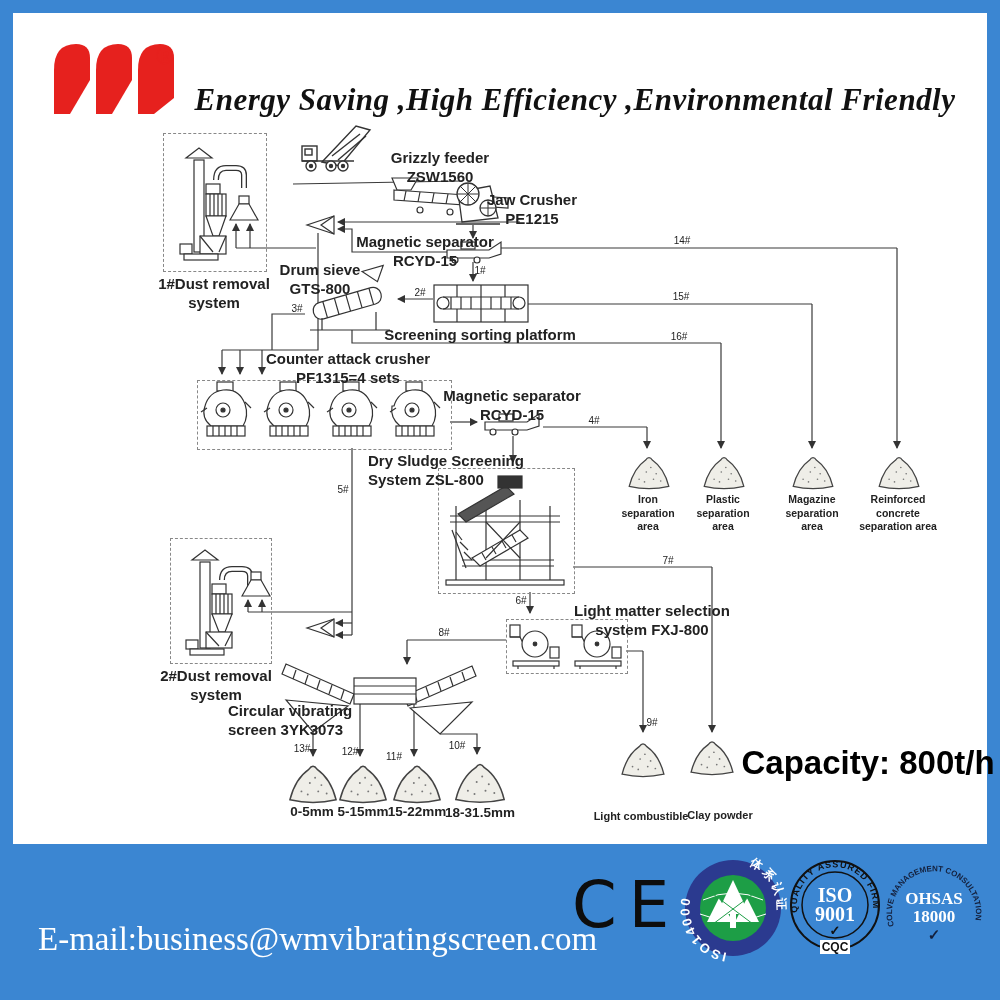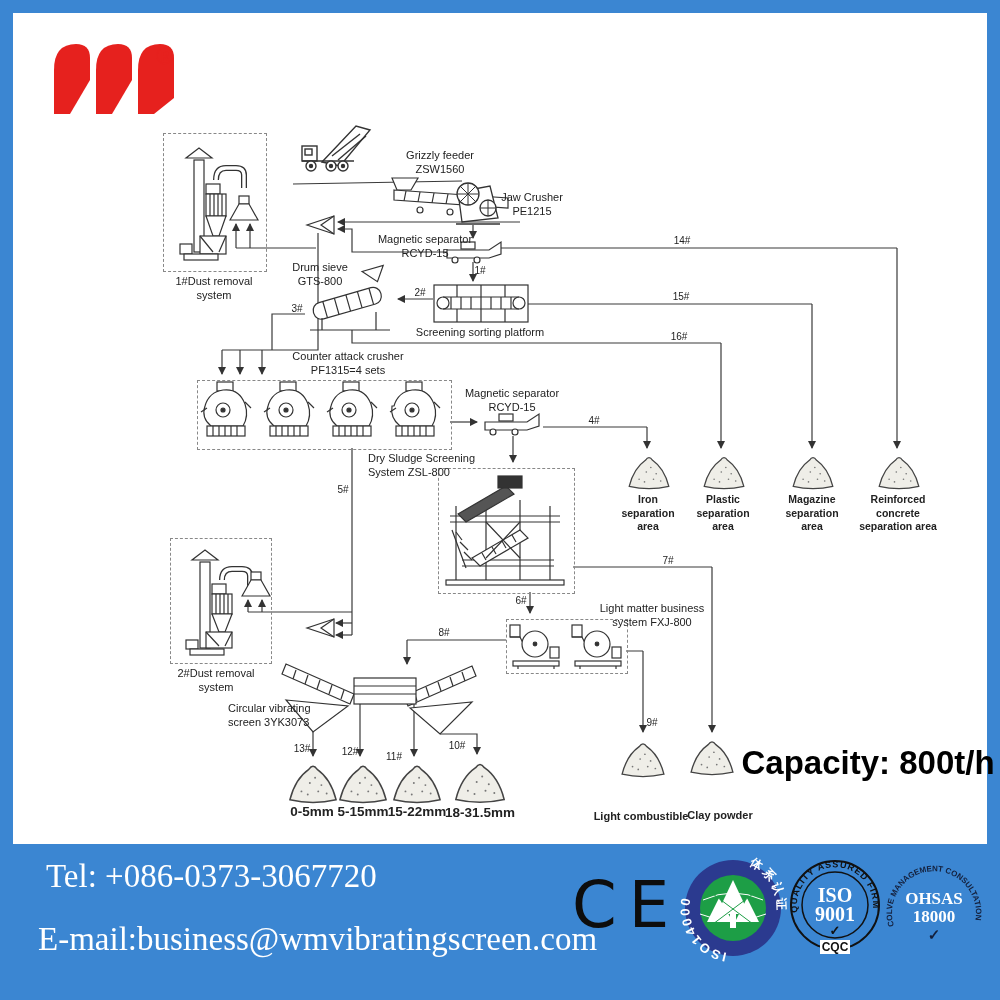--- a/index.html
+++ b/index.html
@@ -4,21 +4,21 @@
 <style>
   html,body{margin:0;padding:0;background:#9aa0a6;}
   #stage{position:relative;width:1000px;height:1000px;background:#3b86d2;font-family:"Liberation Sans",sans-serif;overflow:hidden;}
   #canvas{position:absolute;left:13px;top:13px;width:974px;height:831px;background:#ffffff;}
   .abs{position:absolute;}
   svg{overflow:visible;}
   .lines{position:absolute;left:0;top:0;pointer-events:none;}
   .ln{fill:none;stroke:#3a3a3a;stroke-width:1.2;}
   .ar{fill:none;stroke:#3a3a3a;stroke-width:1.2;}
   .dash{position:absolute;border:1.5px dashed #888;}
-  .eq{position:absolute;transform:translateX(-50%);text-align:center;font-weight:normal;font-size:11px;line-height:1.28;color:#222;white-space:nowrap;}
+  .eq{position:absolute;transform:translateX(-50%);text-align:center;font-weight:bold;font-size:15px;line-height:1.28;color:#222;white-space:nowrap;}
   .eq span{display:block;}
   .eq.la{transform:none;text-align:left;}
   .num{position:absolute;transform:translate(-50%,-50%);font-weight:normal;font-size:10px;color:#222;}
   .pl{position:absolute;transform:translateX(-50%);text-align:center;font-weight:bold;font-size:10.5px;line-height:1.3;color:#222;white-space:pre-line;}
   .sz{position:absolute;transform:translateX(-50%);font-weight:bold;font-size:13.5px;color:#222;white-space:nowrap;}
   .sm{position:absolute;transform:translateX(-50%);font-weight:bold;font-size:11px;color:#222;white-space:nowrap;}
   .title{position:absolute;left:575px;top:82px;transform:translateX(-50%);font-family:"Liberation Serif",serif;font-style:italic;font-weight:bold;font-size:31px;color:#111;white-space:nowrap;letter-spacing:0.5px;}
   .brand{position:absolute;left:54px;top:120px;font-weight:bold;font-size:30px;letter-spacing:3px;color:#111;}
   .reg{position:absolute;left:156px;top:42px;font-weight:bold;font-size:24px;color:#e6211e;}
   .capacity{position:absolute;left:868px;top:744px;transform:translateX(-50%);font-weight:bold;font-size:33px;color:#000000;white-space:nowrap;}
@@ -31,20 +31,21 @@
 <div id="stage">
   <div id="canvas"></div>
 
   <svg class="abs" style="left:46px;top:40px" width="132" height="80" viewBox="0 0 132 80">
     <path fill="#e6211e" d="M8,74 V30 Q8,4 30,4 Q44,4 44,18 V40 L24,74 Z"></path>
     <path fill="#e6211e" transform="translate(42,0)" d="M8,74 V30 Q8,4 30,4 Q44,4 44,18 V40 L24,74 Z"></path>
     <path fill="#e6211e" transform="translate(84,0)" d="M8,74 V30 Q8,4 30,4 Q44,4 44,18 V58 L24,74 Z"></path>
   </svg>
   <div class="reg">®</div>
 
+  <div class="title">Energy Saving ,High Efficiency ,Environmental Friendly</div>
 
   <svg class="lines" width="1000" height="1000">
     <defs>
       <marker id="ar" viewBox="0 0 8 8" refX="7" refY="4" markerWidth="7" markerHeight="7" orient="auto-start-reverse">
         <path d="M0,0 L8,4 L0,8 Z" fill="#333"></path>
       </marker>
     </defs>
     <path class="ln" d="M293,184 L462,181 M318,233 V350 H222 M236,248 H316 M305,314 H272 V350 M352,330 V343 H721 M500,248 H897 M527,304 H812 M543,427 H647 M573,567 H712 M626,651 H643 M506,640 H407 M352,448 V635 M352,612 H248"></path>
     <path class="ar" marker-end="url(#ar)" d="M520,222 H338"></path>
     <path class="ar" marker-end="url(#ar)" d="M447,252 H352 V229 H338"></path>
@@ -454,21 +455,21 @@
     </div>
   <div class="eq" style="left:512px;top:386px">
       <span>Magnetic separator</span>
       <span>RCYD-15</span>
     </div>
   <div class="eq la" style="left:368px;top:451px">
       <span>Dry Sludge Screening</span>
       <span>System ZSL-800</span>
     </div>
   <div class="eq" style="left:652px;top:601px">
-      <span>Light matter business</span>
+      <span>Light matter selection</span>
       <span>system FXJ-800</span>
     </div>
   <div class="eq" style="left:214px;top:274px">
       <span>1#Dust removal</span>
       <span>system</span>
     </div>
   <div class="eq" style="left:216px;top:666px">
       <span>2#Dust removal</span>
       <span>system</span>
     </div>
@@ -508,21 +509,20 @@
 separation area</div>
   <div class="sz" style="left:312px;top:804px">0-5mm</div>
   <div class="sz" style="left:363px;top:804px">5-15mm</div>
   <div class="sz" style="left:417px;top:804px">15-22mm</div>
   <div class="sz" style="left:480px;top:805px">18-31.5mm</div>
   <div class="sm" style="left:641px;top:810px">Light combustible</div>
   <div class="sm" style="left:720px;top:809px">Clay powder</div>
 
   <div class="capacity">Capacity: 800t/h</div>
 
-  <div class="foot" style="left:46px;top:858px">Tel: +086-0373-3067720</div>
   <div class="foot" style="left:38px;top:921px">E-mail:business@wmvibratingscreen.com</div>
 
   <div class="ce">CE</div>
 
   <svg class="abs" style="left:683px;top:856px" width="100" height="104" viewBox="0 0 100 104">
     <circle cx="50" cy="52" r="48" fill="#2b3a8f"></circle>
     <circle cx="50" cy="52" r="33" fill="#1d9e46"></circle>
     <path d="M20,44 Q50,30 80,44 M17,58 Q50,72 83,58" stroke="#ffffff" stroke-width="1" fill="none"></path>
     <polygon points="50,24 34,58 66,58" fill="#ffffff"></polygon>
     <polygon points="36,42 24,66 50,66" fill="#ffffff"></polygon>

